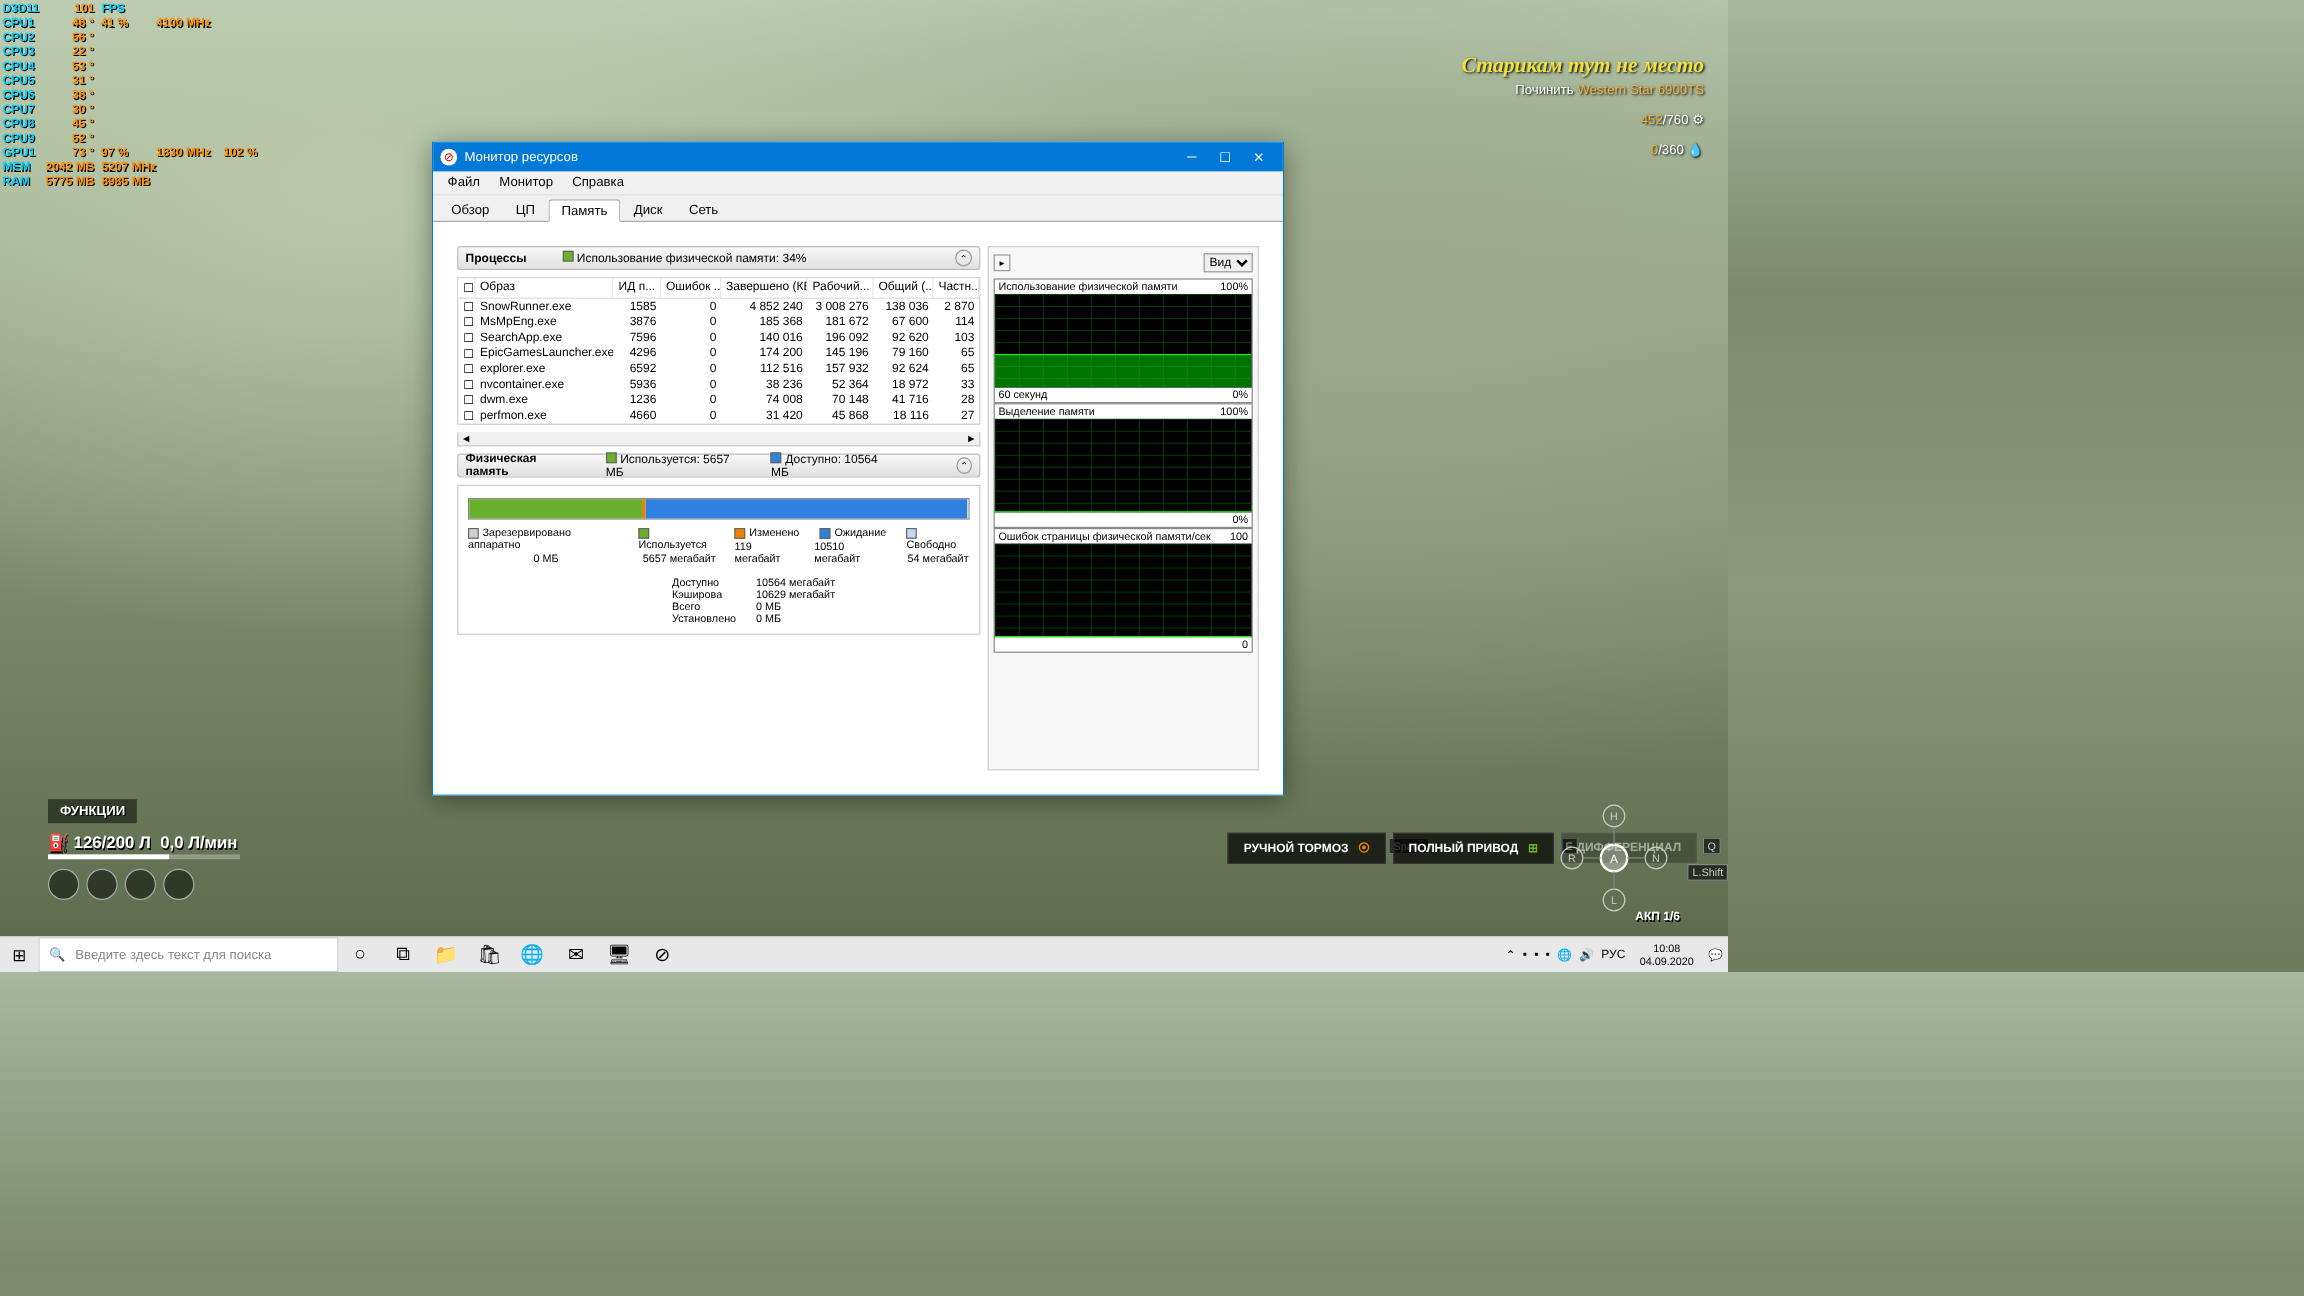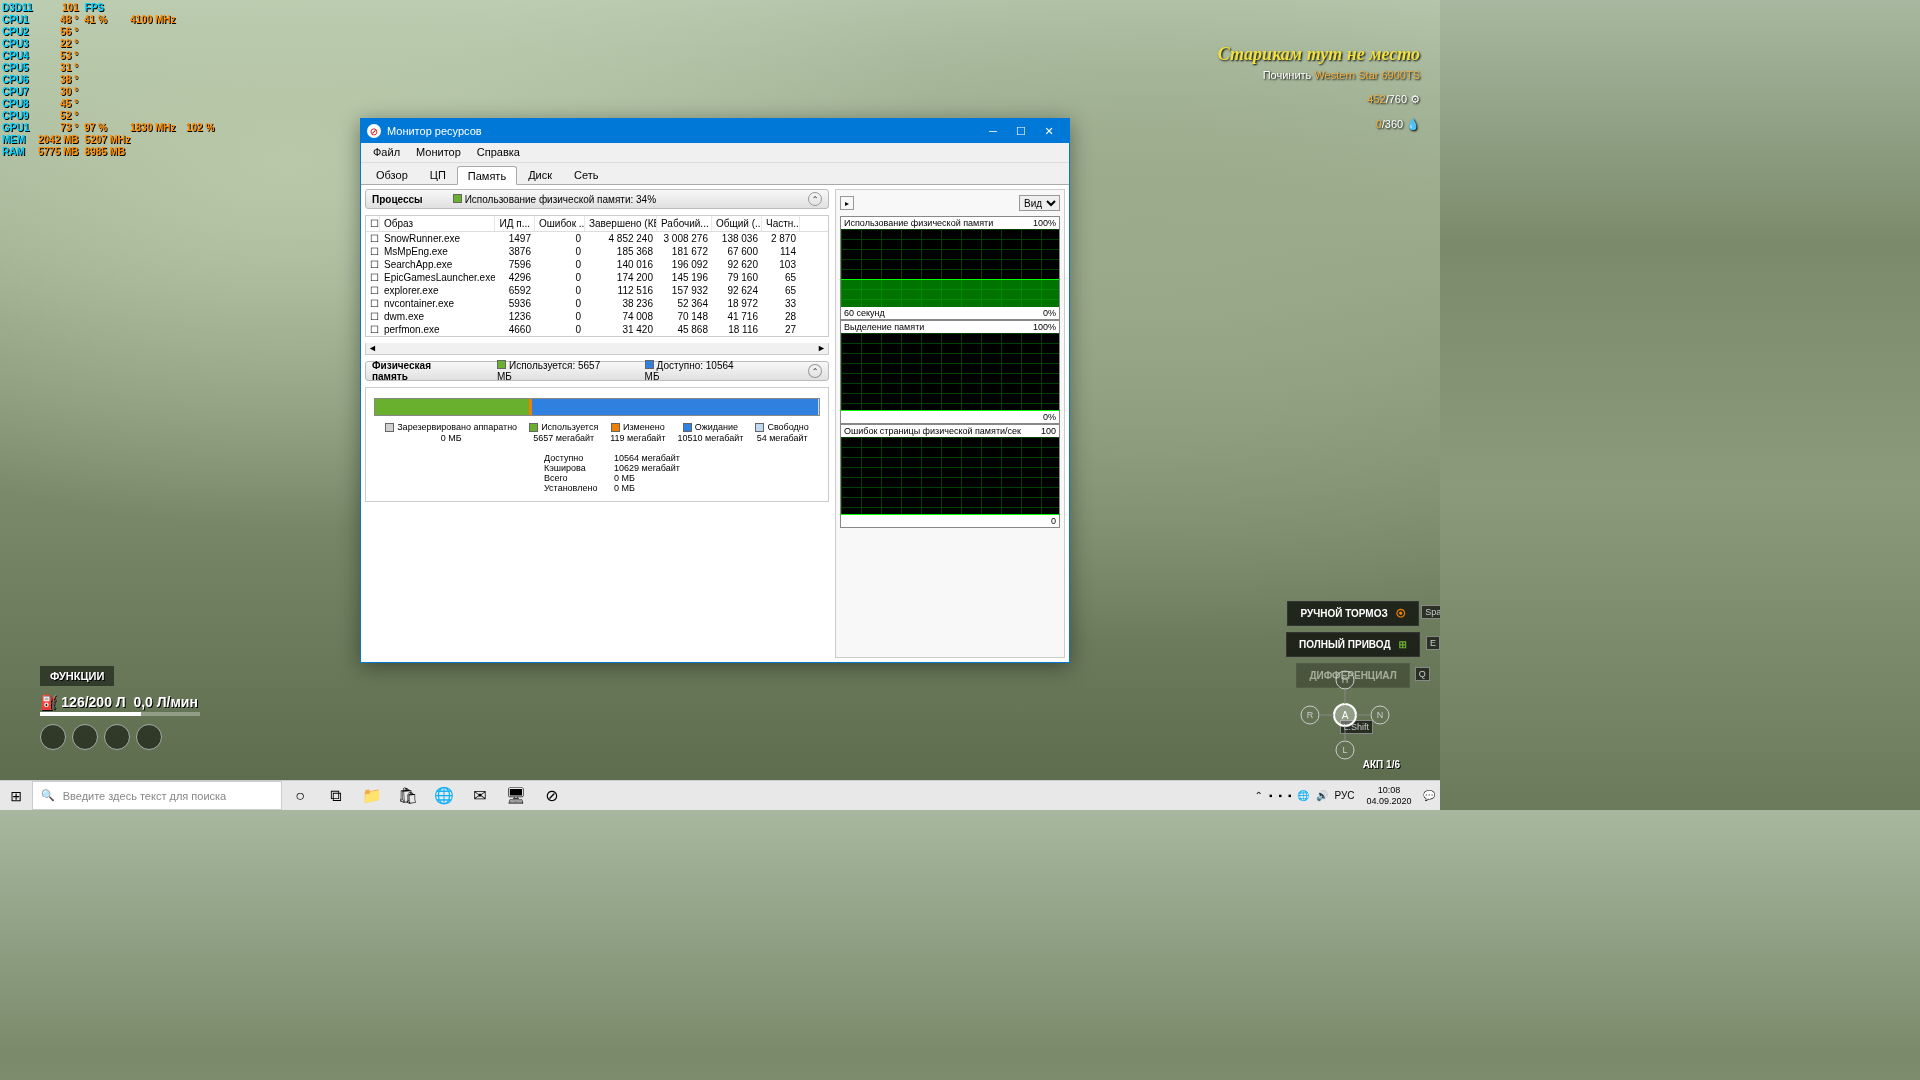--- a/index.html
+++ b/index.html
@@ -13,21 +13,21 @@
 .hwinfo .v2{color:#ff8c00;min-width:40px;}
 .hwinfo .v3{color:#ff8c00;min-width:50px}
 .hwinfo .v4{color:#ff8c00;min-width:40px}
 
 .hud-tr{position:absolute;top:44px;right:20px;text-align:right;color:#fff;text-shadow:1px 1px 2px #000}
 .hud-tr .title{font:italic bold 18px Georgia;color:#f0e040}
 .hud-tr .sub{font-size:11px;margin-top:4px}
 .hud-tr .veh{color:#f0b040}
 .hud-tr .stat{font-size:11px;margin-top:12px}
 .hud-tr .stat .cur{color:#f0b040}
-.hud-br{position:absolute;right:20px;bottom:90px;display:flex;flex-direction:column;gap:6px;align-items:center}
+.hud-br{position:absolute;right:20px;bottom:90px;display:flex;flex-direction:row;gap:6px;align-items:flex-start}
 .hud-btn{background:rgba(0,0,0,.7);color:#fff;padding:6px 12px;font:bold 10px sans-serif;border:1px solid #333;display:flex;align-items:center;gap:8px}
 .hud-btn.dis{opacity:.4}
 .hud-key{position:absolute;right:4px;font-size:9px;border:1px solid #888;padding:1px 3px;background:rgba(0,0,0,.6);color:#ccc}
 .gear{position:absolute;right:40px;bottom:40px;width:110px;height:110px}
 .gear-label{position:absolute;right:0;bottom:0;color:#fff;font:bold 10px sans-serif;text-shadow:1px 1px 0 #000}
 .hud-bl{position:absolute;left:40px;bottom:60px;color:#fff;text-shadow:1px 1px 0 #000}
 .hud-bl .func{background:rgba(0,0,0,.5);padding:4px 10px;font:bold 11px sans-serif;display:inline-block;margin-bottom:8px}
 .hud-bl .fuel{font:bold 14px sans-serif}
 .hud-bl .icons{display:flex;gap:6px;margin-top:8px}
 .hud-bl .ic{width:26px;height:26px;border:1px solid #aaa;border-radius:50%;background:rgba(0,0,0,.5)}
@@ -35,21 +35,21 @@
 .rm{position:absolute;left:360px;top:118px;width:710px;height:545px;background:#fff;border:1px solid #0078d7;box-shadow:0 4px 20px rgba(0,0,0,.4);display:flex;flex-direction:column}
 .rm-title{height:24px;background:#0078d7;color:#fff;display:flex;align-items:center;padding:0 6px;font-size:11px}
 .rm-title .icon{width:14px;height:14px;background:#fff;border-radius:50%;margin-right:6px;display:flex;align-items:center;justify-content:center;color:#c00;font-size:10px}
 .rm-title .spacer{flex:1}
 .rm-title .wbtn{width:28px;height:100%;display:flex;align-items:center;justify-content:center;cursor:pointer}
 .rm-menu{height:20px;background:#f0f0f0;display:flex;padding-left:4px;font-size:11px;border-bottom:1px solid #ddd}
 .rm-menu span{padding:3px 8px;cursor:pointer}
 .rm-tabs{height:22px;background:#f0f0f0;display:flex;padding:2px 4px 0;border-bottom:1px solid #aaa;font-size:11px}
 .rm-tabs span{padding:3px 10px;border:1px solid transparent;cursor:pointer;border-top-left-radius:3px;border-top-right-radius:3px}
 .rm-tabs span.active{background:#fff;border-color:#aaa;border-bottom-color:#fff;position:relative;top:1px}
-.rm-body{flex:1;display:flex;background:#fff;padding:4px}
+.rm-body{flex:1;display:flex;background:#fff;padding:20px}
 .rm-left{flex:1;display:flex;flex-direction:column;gap:6px}
 .rm-right{width:230px;margin-left:6px;border:1px solid #ccc;background:#f8f8f8;padding:4px;display:flex;flex-direction:column;gap:4px}
 .section-hdr{height:20px;background:linear-gradient(180deg,#f8f8f8,#e0e0e0);border:1px solid #bbb;border-radius:3px;display:flex;align-items:center;padding:0 6px;font-size:10px;gap:30px}
 .section-hdr .t{font-weight:bold}
 .section-hdr .sq{width:9px;height:9px;border:1px solid #666;display:inline-block;margin-right:3px}
 .section-hdr .spacer{flex:1}
 .section-hdr .chev{width:14px;height:14px;border:1px solid #999;border-radius:50%;display:flex;align-items:center;justify-content:center;font-size:8px}
 .proc-table{border:1px solid #ccc;font-size:10px}
 .proc-table .thead{display:flex;background:#fff;border-bottom:1px solid #ddd}
 .proc-table .thead span{padding:2px 4px;border-right:1px solid #e8e8e8;overflow:hidden;white-space:nowrap}
@@ -299,21 +299,21 @@
           <span class="c-err">Ошибок ...</span>
           <span class="c-comp">Завершено (КБ)</span>
           <span class="c-work">Рабочий...</span>
           <span class="c-tot">Общий (...</span>
           <span class="c-priv">Частн...</span>
         </div>
         <div class="tbody" id="proc-tbody">
             <div class="trow">
               <span class="c-chk">☐</span>
               <span class="c-img">SnowRunner.exe</span>
-              <span class="c-pid">1497</span>
+              <span class="c-pid">1585</span>
               <span class="c-err">0</span>
               <span class="c-comp">4 852 240</span>
               <span class="c-work">3 008 276</span>
               <span class="c-tot">138 036</span>
               <span class="c-priv">2 870</span>
             </div>
             <div class="trow">
               <span class="c-chk">☐</span>
               <span class="c-img">MsMpEng.exe</span>
               <span class="c-pid">3876</span>

